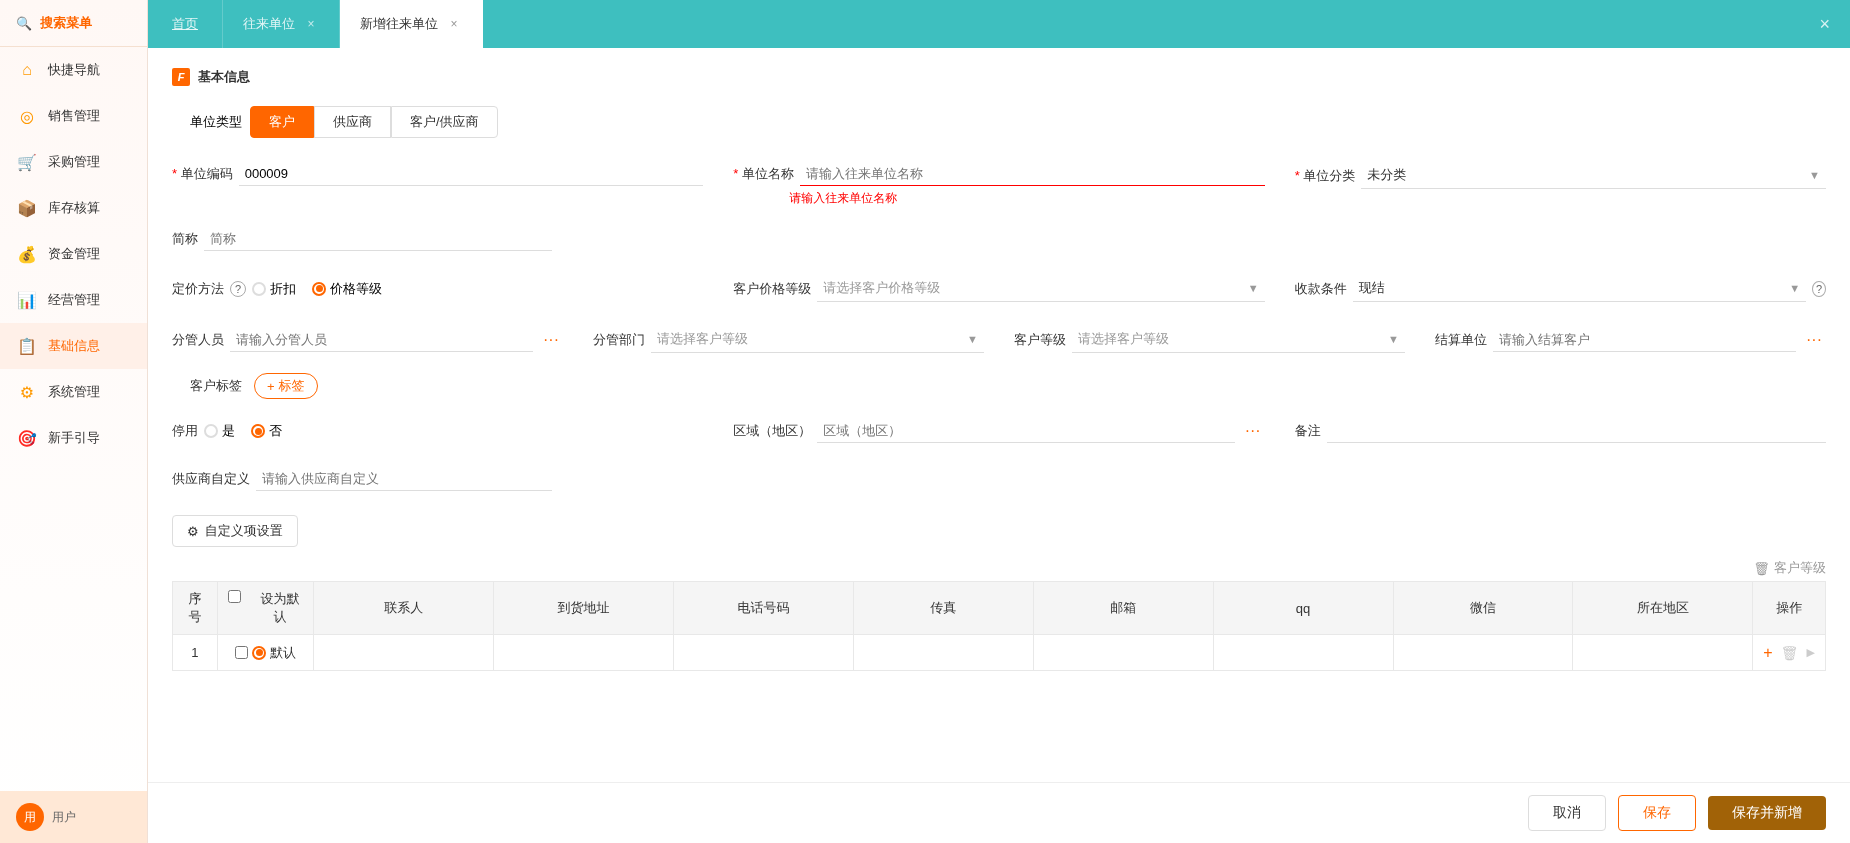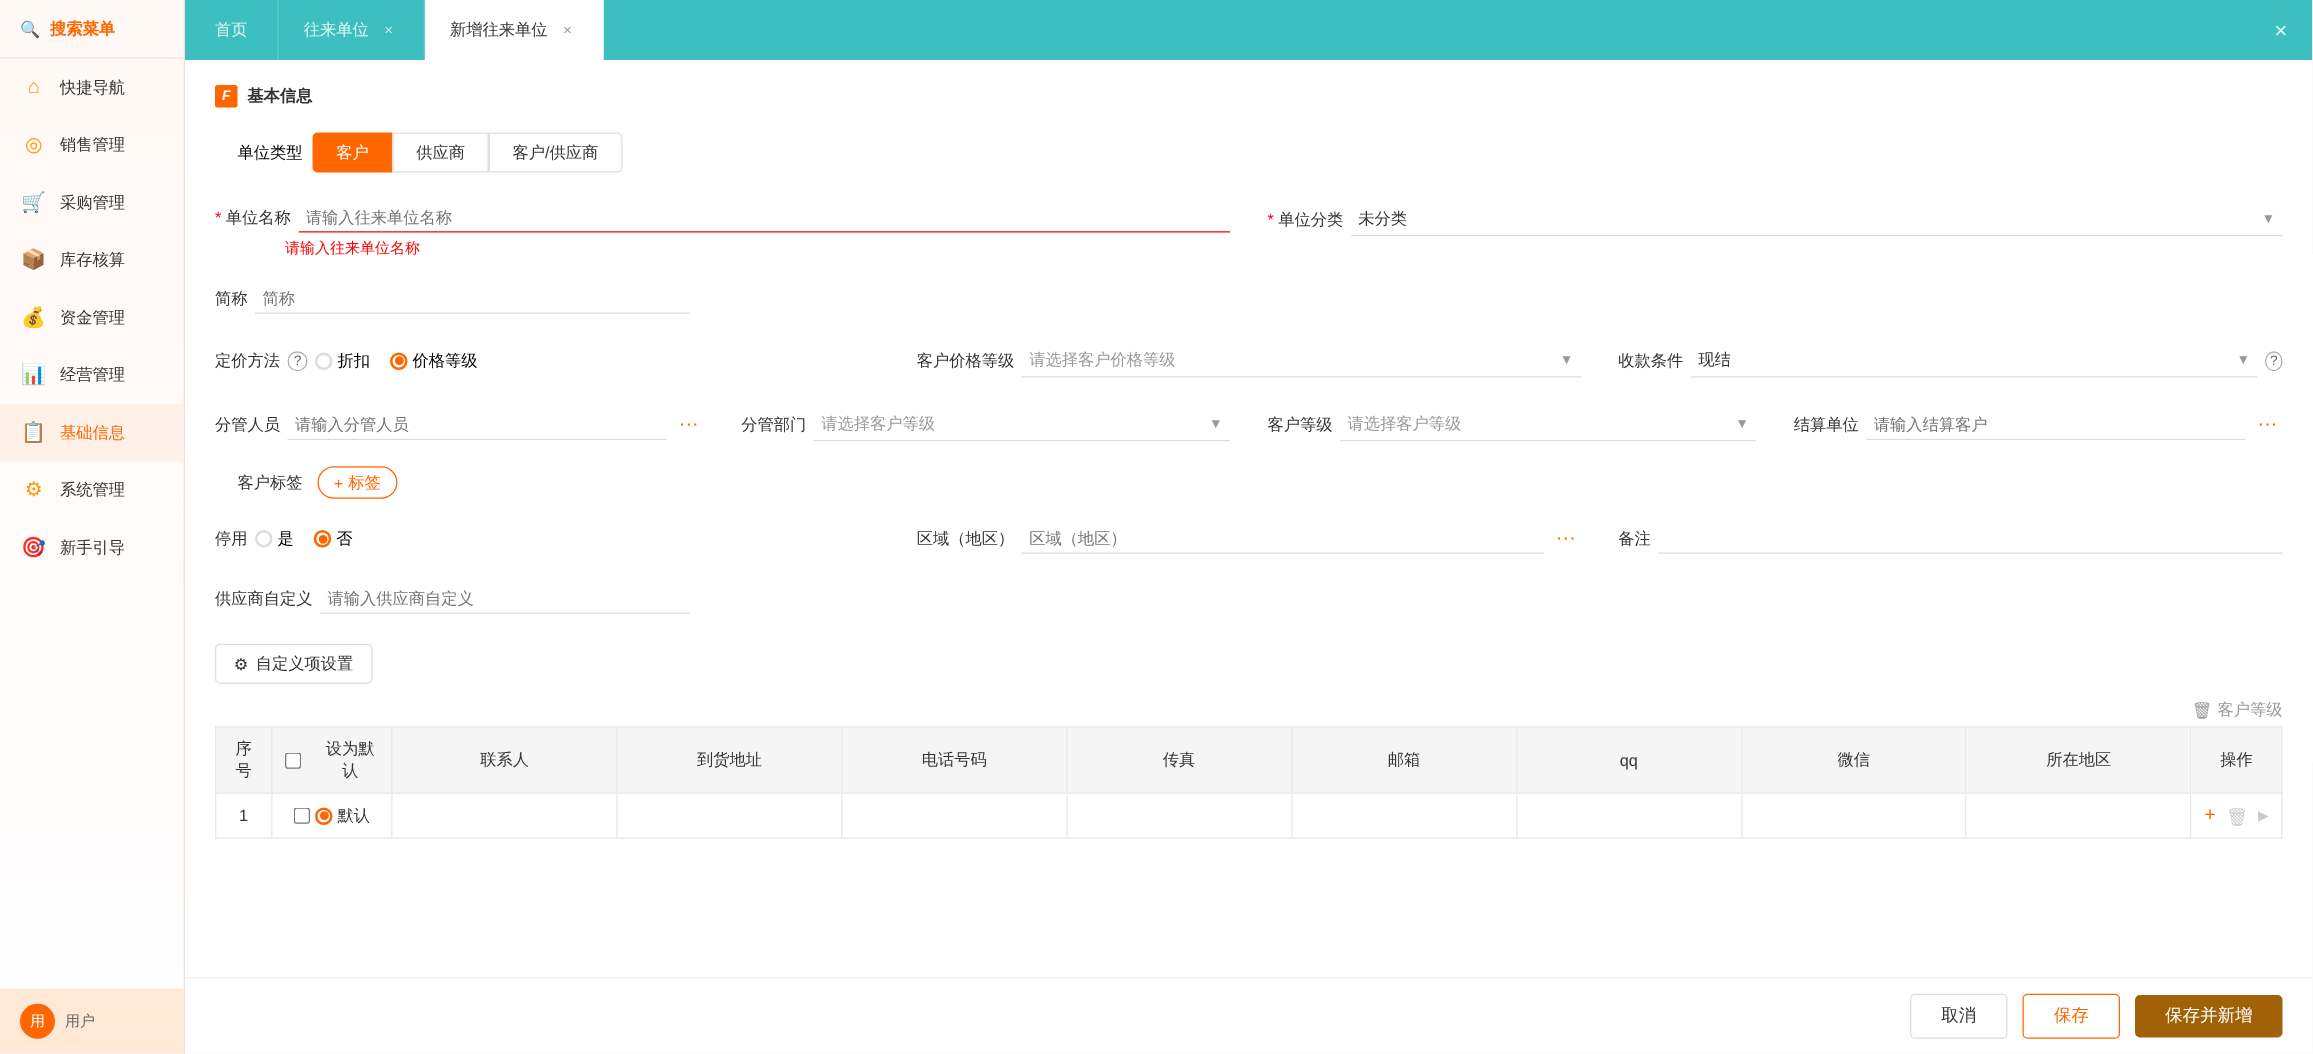--- a/index.html
+++ b/index.html
@@ -75,21 +75,21 @@
       display: flex;
       align-items: center;
       height: 100%;
       padding: 0 20px;
       cursor: pointer;
       font-size: 14px;
       gap: 8px;
       color: rgba(255,255,255,0.85);
       border-right: 1px solid rgba(255,255,255,0.2);
     }
-    .tab.home { padding: 14px 24px; }
+    .tab.home { padding: 14px 24px; text-decoration: underline; }
     .tab.active {
       background: #fff;
       color: #333;
       border-radius: 0;
     }
     .tab-close {
       font-size: 12px;
       color: rgba(255,255,255,0.7);
       width: 16px;
       height: 16px;
@@ -421,20 +421,26 @@
     </div>
 
     <div class="unit-type-row">
       <span class="unit-type-label">单位类型</span>
       <button class="unit-btn active">客户</button>
       <button class="unit-btn">供应商</button>
       <button class="unit-btn">客户/供应商</button>
     </div>
 
     <div style="display:flex;gap:30px;margin-bottom:16px;align-items:flex-start;">
+      <div class="field-wrap" style="flex:1;">
+        <span class="field-label req">单位编码</span>
+        <div class="field-value-wrap">
+          <input class="field-input" type="text" value="000009" style="">
+        </div>
+      </div>
       <div style="flex:1;">
         <div class="field-wrap">
           <span class="field-label req">单位名称</span>
           <div class="field-value-wrap">
             <input class="field-input err" type="text" placeholder="请输入往来单位名称" style="">
           </div>
         </div>
         <div style="margin-left:56px;">
           <span style="color:red;font-size:12px;">请输入往来单位名称</span>
         </div>
@@ -580,21 +586,21 @@
         <span>🗑</span>
         <span>客户等级</span>
       </div>
     </div>
 
     <table>
       <thead>
         <tr>
           <th>序号</th>
           <th>
-            <div style="display:flex;align-items:center;justify-content:center;gap:16px;">
+            <div style="display:flex;align-items:flex-start;justify-content:center;gap:16px;">
               <input type="checkbox" style="">
               <span>设为默认</span>
             </div>
           </th>
           <th>联系人</th>
           <th>到货地址</th>
           <th>电话号码</th>
           <th>传真</th>
           <th>邮箱</th>
           <th>qq</th>

